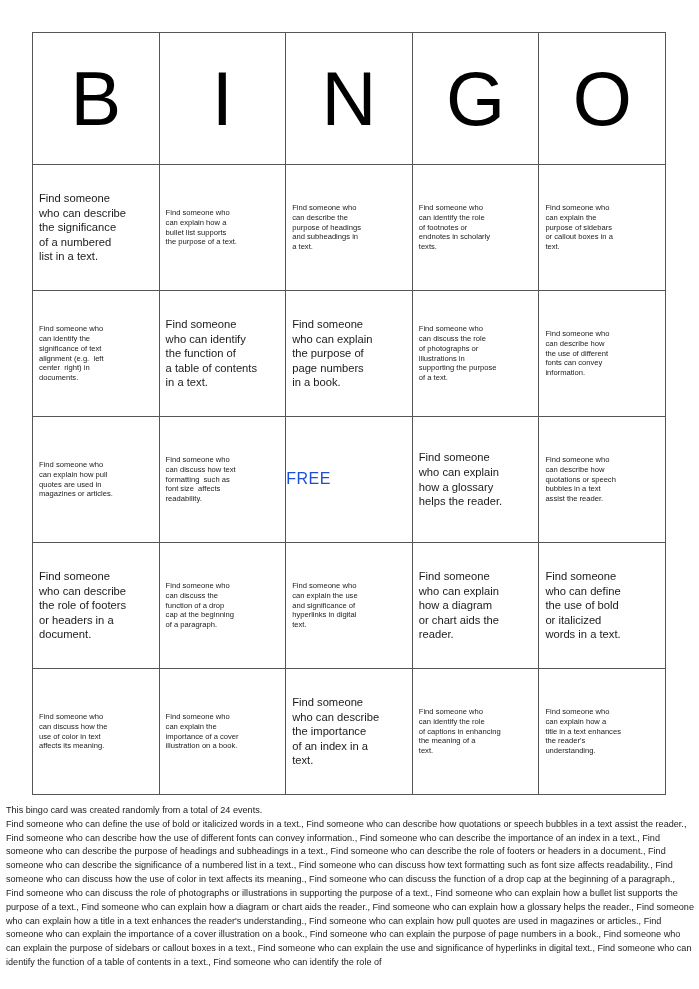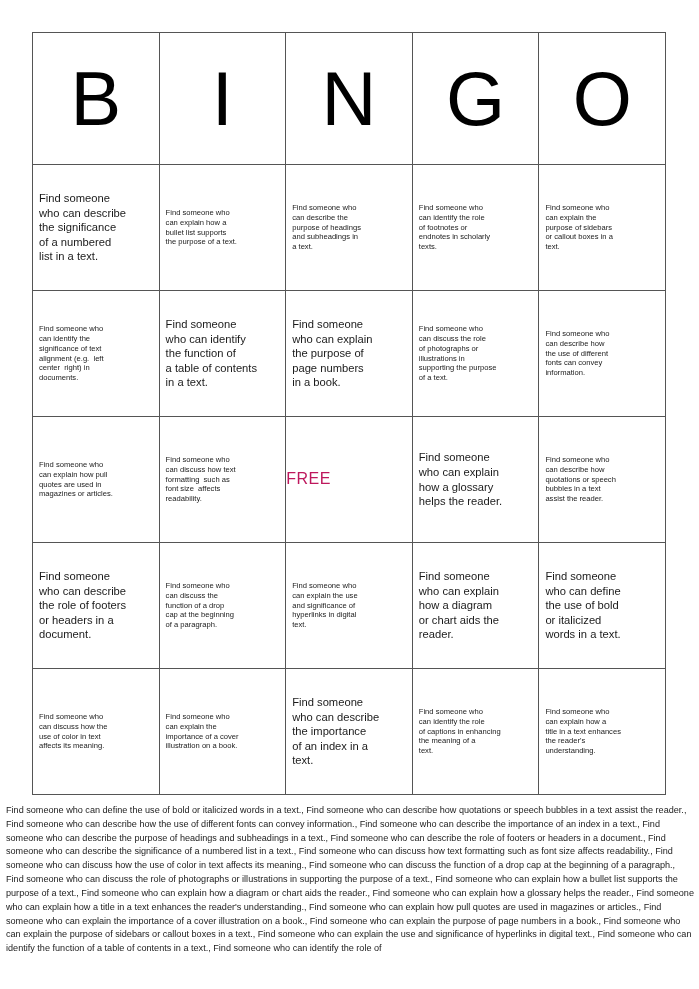--- a/index.html
+++ b/index.html
@@ -66,21 +66,21 @@
     display: block;
     width: 100%;
     text-align: left;
     line-height: 1.30;
     color: #1a1a1a;
     white-space: pre-wrap;
   }
   
   .fs-lg  { font-size: 11.2px; }
   .fs-sm  { font-size: 7.6px; }
-  .fs-free { font-size: 16px; color: #be185d; letter-spacing: 0.5px; }
+  .fs-free { font-size: 16px; color: #1d4ed8; letter-spacing: 0.5px; }
 
   .free-cell .cell-inner { padding: 0; }
 
   #footer-note {
     position: absolute;
     left: 6px;
     top: 804px;
     width: 688px;
     font-size: 9.1px;
     line-height: 1.52;
@@ -344,14 +344,15 @@
 the reader's
 understanding.</span>
             </div>
           </td>
       </tr>
     </tbody>
   </table>
 </div>
 
 <div id="footer-note">
+  <span class="line1">This bingo card was created randomly from a total of 24 events.</span>
   <span class="body">Find someone who can define the use of bold or italicized words in a text., Find someone who can describe how quotations or speech bubbles in a text assist the reader., Find someone who can describe how the use of different fonts can convey information., Find someone who can describe the importance of an index in a text., Find someone who can describe the purpose of headings and subheadings in a text., Find someone who can describe the role of footers or headers in a document., Find someone who can describe the significance of a numbered list in a text., Find someone who can discuss how text formatting  such as font size affects readability., Find someone who can discuss how the use of color in text affects its meaning., Find someone who can discuss the function of a drop cap at the beginning of a paragraph., Find someone who can discuss the role of photographs or illustrations in supporting the purpose of a text., Find someone who can explain how a bullet list supports the purpose of a text., Find someone who can explain how a diagram or chart aids the reader., Find someone who can explain how a glossary helps the reader., Find someone who can explain how a title in a text enhances the reader's understanding., Find someone who can explain how pull quotes are used in magazines or articles., Find someone who can explain the importance of a cover illustration on a book., Find someone who can explain the purpose of page numbers in a book., Find someone who can explain the purpose of sidebars or callout boxes in a text., Find someone who can explain the use and significance of hyperlinks in digital text., Find someone who can identify the function of a table of contents in a text., Find someone who can identify the role of</span>
 </div>
 
 </body></html>

